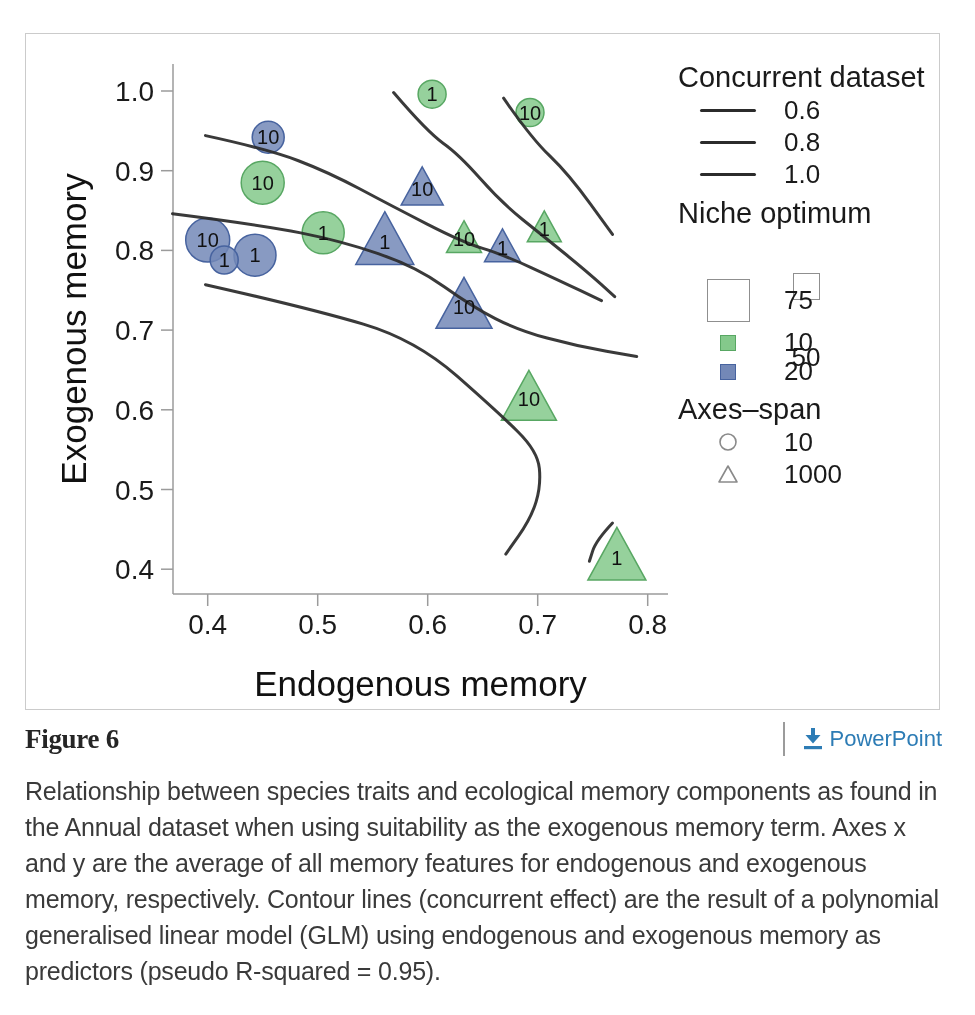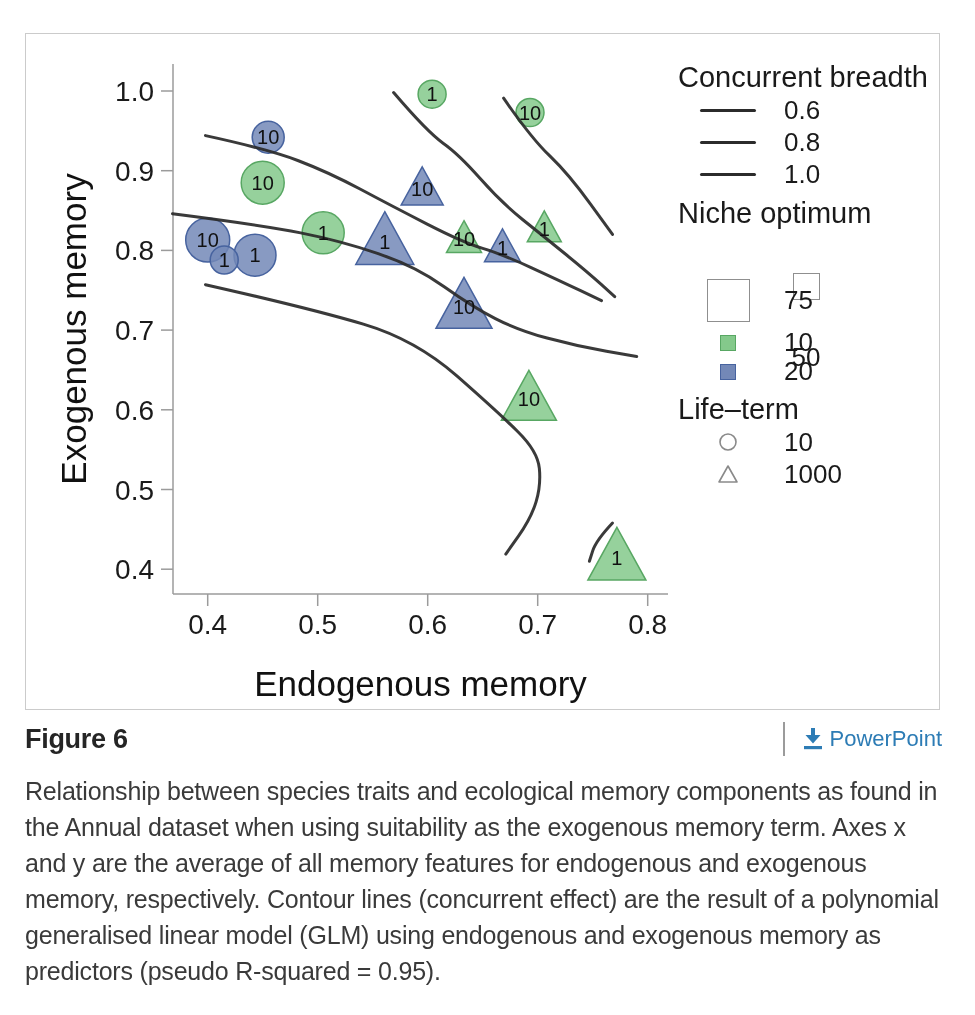--- a/index.html
+++ b/index.html
@@ -21,21 +21,21 @@
   .box{background:#fff;border:1.5px solid #8f8f8f;box-sizing:border-box;}
   .box.sm{width:27px;height:27px;}
   .box.lg{width:43px;height:43px;}
   .row-breadth{height:29px;}
   .chip{width:16px;height:16px;box-sizing:border-box;}
   .chip.green{background:#84c98b;border:1px solid #58a763;}
   .chip.blue{background:#7388b7;border:1px solid #47639f;}
   .row-life{height:32px;}
   
   .figure-bar{position:absolute;left:25px;top:722px;width:917px;display:flex;align-items:center;}
-  .figure-bar h2{margin:0;font-size:27px;font-weight:bold;color:#252525;letter-spacing:-0.3px;}
+  .figure-bar h2{margin:0;font-size:27px;font-weight:bold;color:#252525;letter-spacing:-0.3px;font-family:Liberation Serif, serif;}
   .links{margin-left:auto;display:flex;align-items:center;}
   .links a{color:#2d7cb5;font-size:22px;text-decoration:none;cursor:pointer;display:flex;align-items:center;}
   .link-divider{width:2px;height:34px;background:#9b9b9b;margin:0 16px;}
   .dl-icon{margin-right:4px;}
   .caption{position:absolute;left:25px;top:773px;width:920px;font-size:25px;line-height:36px;
     color:#3a3a3a;letter-spacing:-0.2px;margin:0;}
 </style>
 </head>
 <body>
 
@@ -105,21 +105,21 @@
         <text x="396.19999999999993" y="162.031" text-anchor="middle" font-size="20" fill="#111">10</text>
         <text x="438" y="212.24200000000005" text-anchor="middle" font-size="20" fill="#111">10</text>
         <text x="476.5" y="221.00899999999996" text-anchor="middle" font-size="20" fill="#111">1</text>
         <text x="518.3" y="201.88100000000003" text-anchor="middle" font-size="20" fill="#111">1</text>
         <text x="438" y="279.987" text-anchor="middle" font-size="20" fill="#111">10</text>
         <text x="502.8999999999999" y="372.439" text-anchor="middle" font-size="20" fill="#111">10</text>
         <text x="590.9" y="531.0420000000001" text-anchor="middle" font-size="20" fill="#111">1</text>
       </svg>
 
     <div class="legend">
-      <div class="lg-title">Concurrent breadth</div>
+      <div class="lg-title">Concurrent dataset</div>
       <div class="lg-row row-contour">
         <span class="lg-sw">
             <span class="lg-line"></span>
           </span>
         <span class="lg-label">0.6</span>
       </div>
       <div class="lg-row row-contour">
         <span class="lg-sw">
             <span class="lg-line"></span>
           </span>
@@ -152,21 +152,21 @@
           </span>
         <span class="lg-label">10</span>
       </div>
       <div class="lg-row row-breadth">
         <span class="lg-sw">
             <span class="chip blue"></span>
           </span>
         <span class="lg-label">20</span>
       </div>
 
-      <div class="lg-title">Life–term</div>
+      <div class="lg-title">Axes–span</div>
       <div class="lg-row row-life">
         <span class="lg-sw">
           <svg width="22" height="22">
             <circle cx="11" cy="11" r="8" fill="none" stroke="#8a8a8a" stroke-width="1.6"></circle>
           </svg>
         </span>
         <span class="lg-label">10</span>
       </div>
       <div class="lg-row row-life">
         <span class="lg-sw">

